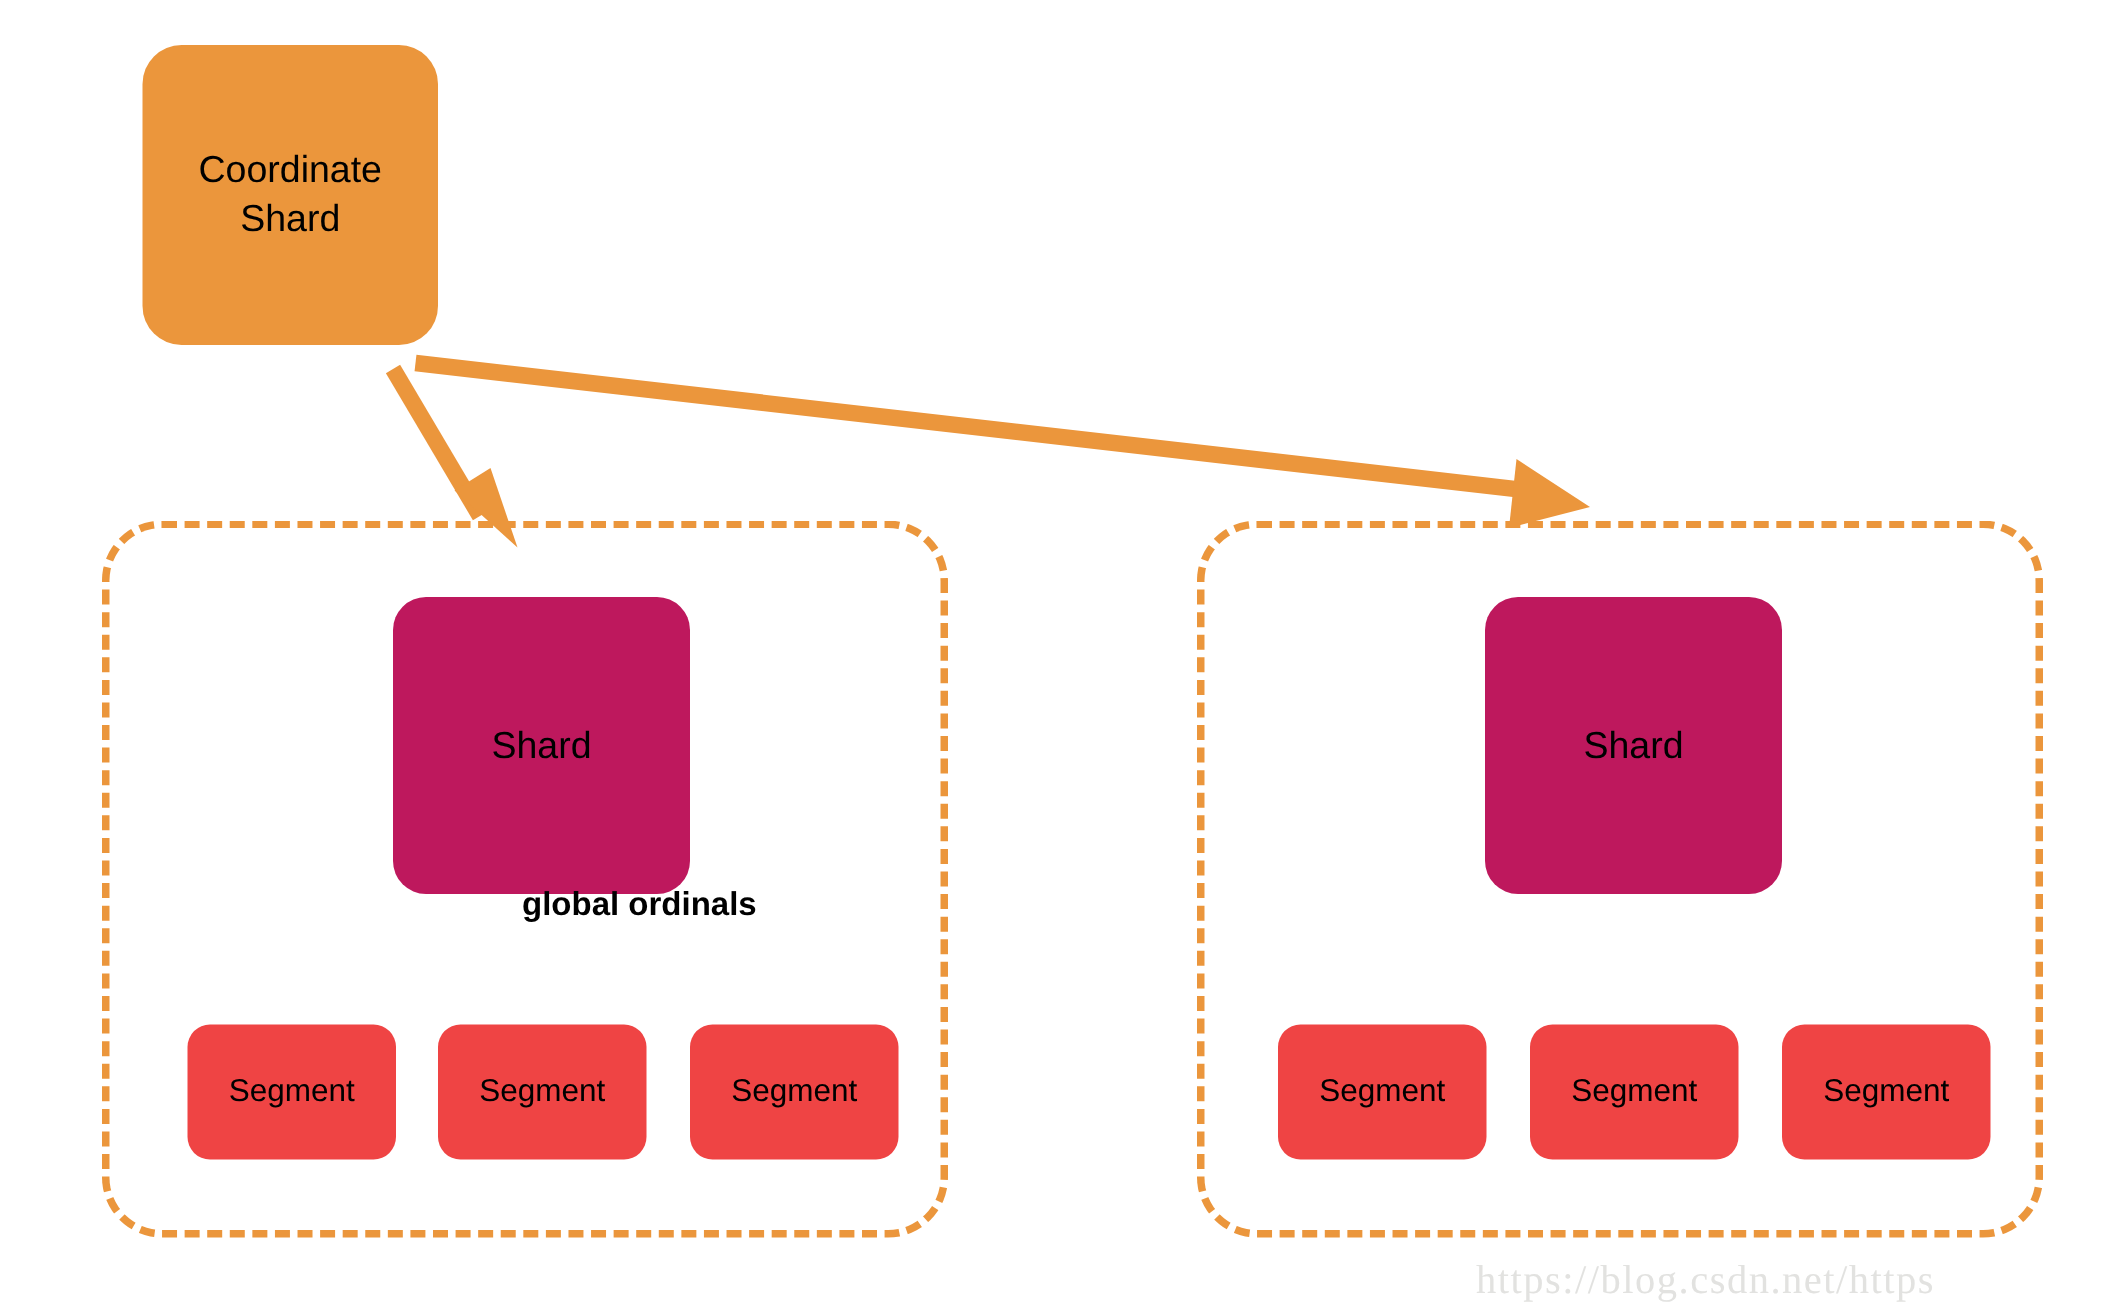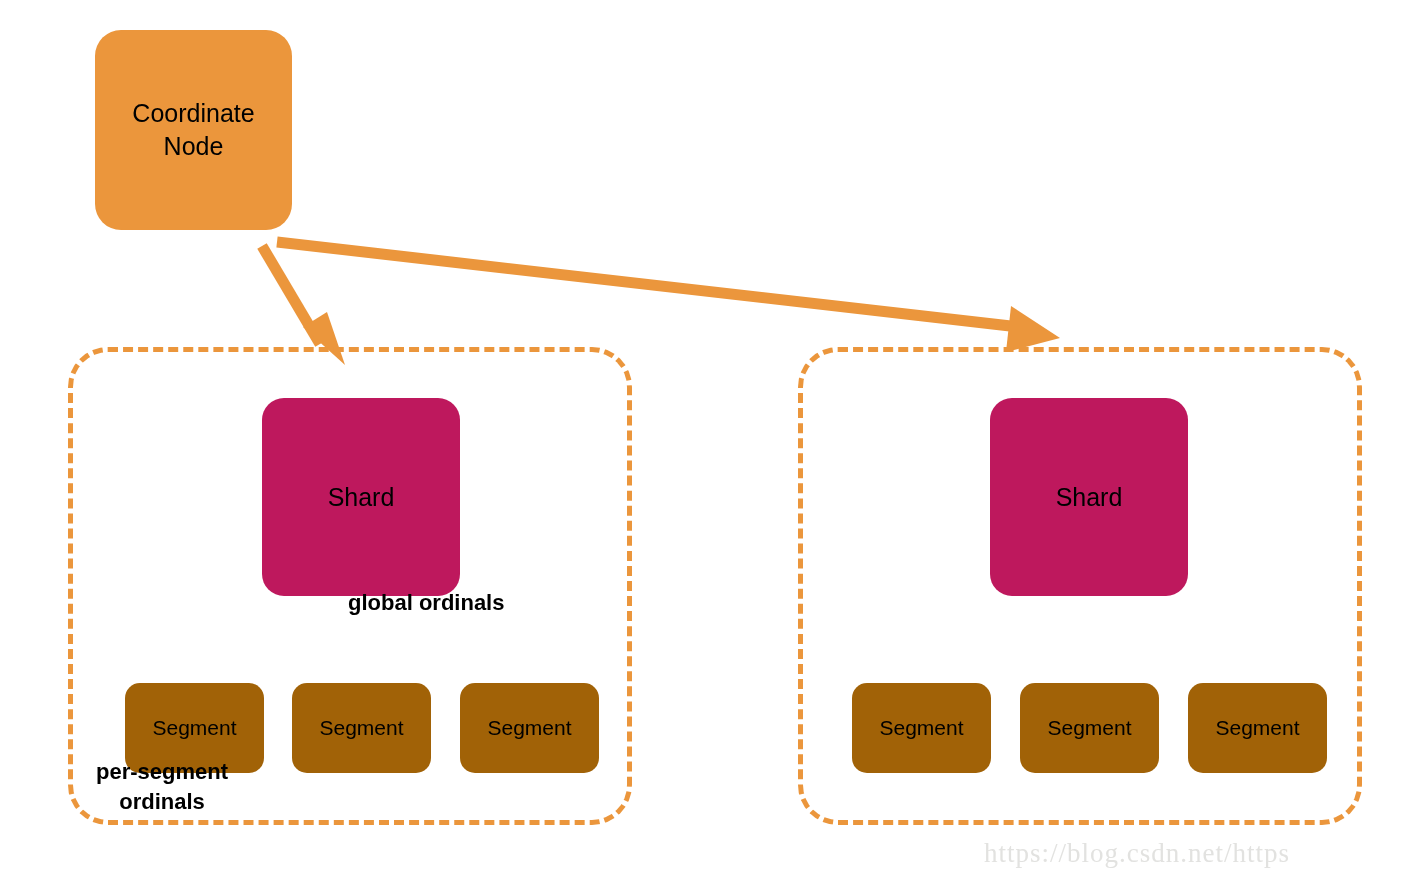--- a/index.html
+++ b/index.html
@@ -85,21 +85,21 @@
     font-size: 25px;
     font-family: "Liberation Sans", sans-serif;
   }
   .shard-left { left: 262px; top: 398px; }
   .shard-right { left: 990px; top: 398px; }
   
   .segment-box {
     position: absolute;
     width: 139px;
     height: 90px;
-    background: #a16207;
+    background: #ef4444;
     border-radius: 15px;
     display: flex;
     align-items: center;
     justify-content: center;
     box-sizing: border-box;
   }
   .segment-box .segment-label {
     color: #000000;
     font-size: 21px;
     font-family: "Liberation Sans", sans-serif;
@@ -137,21 +137,21 @@
     white-space: nowrap;
   }
 </style>
 </head>
 <body>
 
 <div id="canvas">
 
   <div class="coordinate-node">
     <span class="node-label">Coordinate
-Node</span>
+Shard</span>
   </div>
 
   <svg class="arrows-layer" width="1416" height="874" viewBox="0 0 1416 874">
 
     <g>
       <path d="M 262,246 L 320,344" stroke="#eb963c" stroke-width="11" fill="none" stroke-linecap="butt"></path>
       <polygon points="303,327 345,365 327,312" fill="#eb963c"></polygon>
     </g>
 
     <g>
@@ -171,22 +171,20 @@
   <div class="segment-box" style="left:125px; top:683px;">
     <span class="segment-label">Segment</span>
   </div>
   <div class="segment-box" style="left:292px; top:683px;">
     <span class="segment-label">Segment</span>
   </div>
   <div class="segment-box" style="left:460px; top:683px;">
     <span class="segment-label">Segment</span>
   </div>
 
-  <div class="annotation annot-persegment">per-segment
-ordinals</div>
 
   <div class="node-group group-right"></div>
 
   <div class="shard-box shard-right">
     <span class="shard-label">Shard</span>
   </div>
 
   <div class="segment-box" style="left:852px; top:683px;">
     <span class="segment-label">Segment</span>
   </div>

